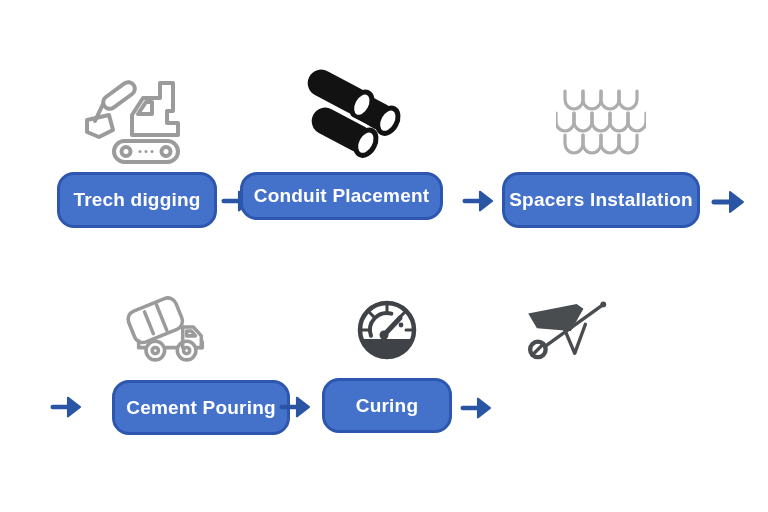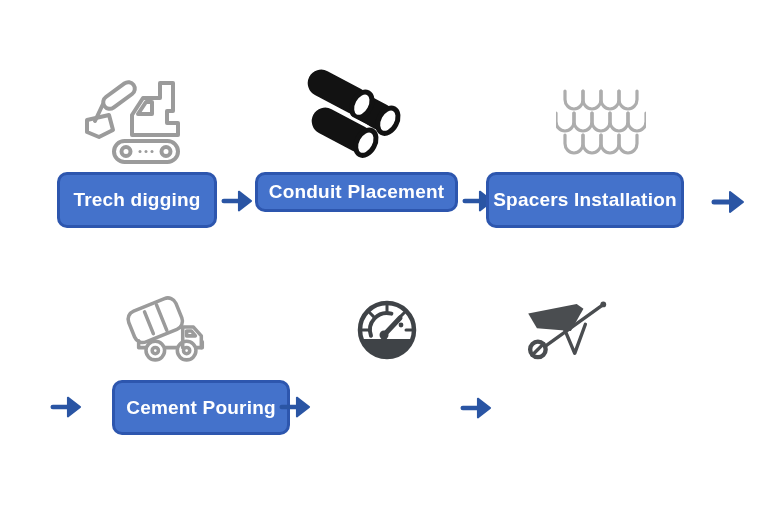--- a/index.html
+++ b/index.html
@@ -12,21 +12,21 @@
     font-family: "Liberation Sans", sans-serif;
   }
   .abs { position: absolute; }
   .node {
     position: absolute;
     display: flex;
     align-items: center;
     justify-content: center;
     background: var(--node-fill, #4472cb);
     border: 3px solid var(--node-border, #2d56ae);
-    border-radius: 10px;
+    border-radius: 17px;
     box-sizing: border-box;
     white-space: nowrap;
   }
   .node-label {
     color: var(--node-text, #ffffff);
     font-size: 19px;
     font-weight: 700;
     letter-spacing: 0.2px;
   }
   svg { display: block; }
@@ -83,30 +83,30 @@
 
   <div class="node" style="left:57px; top:172px; width:160px; height:56px;">
     <span class="node-label">Trech digging</span>
   </div>
 
   <svg class="abs" style="left:221px; top:187px;" width="32" height="28" viewBox="0 0 34 28">
     <path d="M3,14 H21" stroke="#2a55a4" stroke-width="5" stroke-linecap="round"></path>
     <path d="M19,4 L32,14 L19,24 Z" fill="#2a55a4" stroke="#2a55a4" stroke-width="2" stroke-linejoin="round"></path>
   </svg>
 
-  <div class="node" style="left:255px; top:172px; width:203px; height:40px;align-items:center;">
+  <div class="node" style="left:240px; top:172px; width:203px; height:48px;align-items:center;">
     <span class="node-label">Conduit Placement</span>
   </div>
 
   <svg class="abs" style="left:462px; top:187px;" width="32" height="28" viewBox="0 0 34 28">
     <path d="M3,14 H21" stroke="#2a55a4" stroke-width="5" stroke-linecap="round"></path>
     <path d="M19,4 L32,14 L19,24 Z" fill="#2a55a4" stroke="#2a55a4" stroke-width="2" stroke-linejoin="round"></path>
   </svg>
 
-  <div class="node" style="left:486px; top:172px; width:198px; height:56px;">
+  <div class="node" style="left:502px; top:172px; width:198px; height:56px;">
     <span class="node-label">Spacers Installation</span>
   </div>
 
   <svg class="abs" style="left:711px; top:188px;" width="34" height="28" viewBox="0 0 34 28">
     <path d="M3,14 H21" stroke="#2a55a4" stroke-width="5" stroke-linecap="round"></path>
     <path d="M19,4 L32,14 L19,24 Z" fill="#2a55a4" stroke="#2a55a4" stroke-width="2" stroke-linejoin="round"></path>
   </svg>
 
   <svg class="abs" style="left:122px; top:292px;" width="94" height="76" viewBox="0 0 96 76" fill="none" stroke="#9b9b9b" stroke-width="3.6" stroke-linecap="round" stroke-linejoin="round">
     <g transform="rotate(-22 34 28)">
@@ -151,20 +151,23 @@
 
   <div class="node" style="left:92px; top:380px; width:178px; height:55px;margin-left:20px;">
     <span class="node-label">Cement Pouring</span>
   </div>
 
   <svg class="abs" style="left:279px; top:393px;" width="32" height="28" viewBox="0 0 34 28">
     <path d="M3,14 H21" stroke="#2a55a4" stroke-width="5" stroke-linecap="round"></path>
     <path d="M19,4 L32,14 L19,24 Z" fill="#2a55a4" stroke="#2a55a4" stroke-width="2" stroke-linejoin="round"></path>
   </svg>
 
+  <div class="node" style="left:322px; top:378px; width:130px; height:55px;">
+    <span class="node-label">Curing</span>
+  </div>
 
   <svg class="abs" style="left:460px; top:394px;" width="32" height="28" viewBox="0 0 34 28">
     <path d="M3,14 H21" stroke="#2a55a4" stroke-width="5" stroke-linecap="round"></path>
     <path d="M19,4 L32,14 L19,24 Z" fill="#2a55a4" stroke="#2a55a4" stroke-width="2" stroke-linejoin="round"></path>
   </svg>
 
 
 </div>
 
 </body></html>

